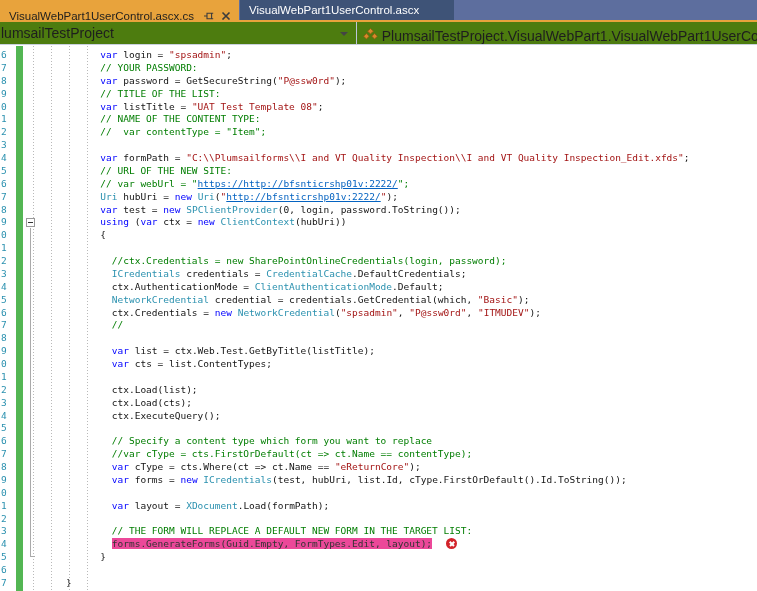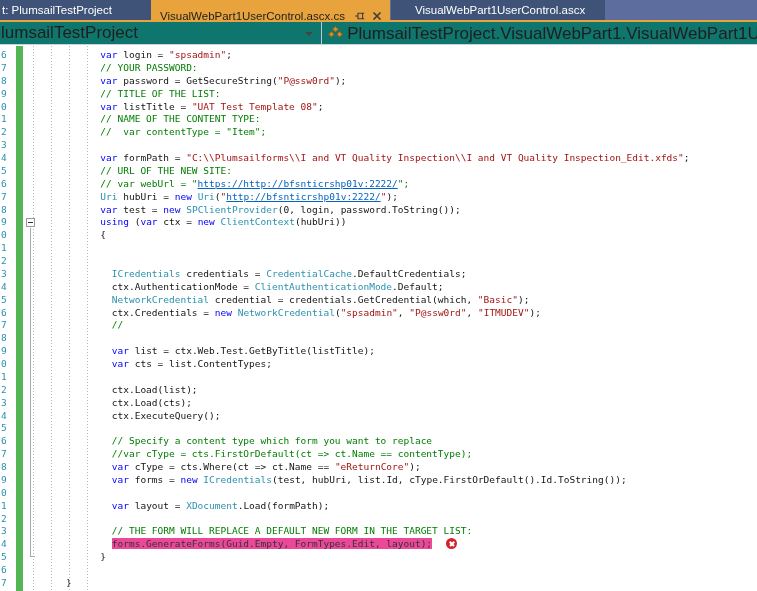--- a/index.html
+++ b/index.html
@@ -6,29 +6,29 @@
   body{width:757px;height:591px;position:relative;overflow:hidden;background:#fff;
        font-family:"Liberation Sans",sans-serif;}
 
   
   .tabbar{position:absolute;top:0;left:0;width:757px;height:20px;background:#5d6e9e;display:flex;}
   .tab{height:20px;display:flex;align-items:center;font-size:11.5px;box-sizing:border-box;white-space:nowrap;overflow:hidden;}
   .tab.inactive{background:#3e5377;color:#fff;}
   .tab.active{background:#e8a33c;color:#1e1e1e;}
   .tab1{width:151px;padding-left:2px;}
   .tab2{width:239px;padding:12px 6px 0 9px;}
-  .tab3{width:214px;margin-left:1px;padding-left:24px;}
+  .tab3{width:214px;margin-left:1px;padding-left:9px;}
   .tab2 .lbl{flex:1 1 auto;}
   .tab-underline{position:absolute;top:20px;left:0;width:757px;height:2px;background:#e8a33c;}
   .icon-btn{display:inline-flex;align-items:center;justify-content:center;width:14px;height:14px;margin-left:3px;flex:0 0 auto;}
 
   
-  .navbar{position:absolute;top:22px;left:0;width:757px;height:23px;background:#0f766e;
+  .navbar{position:absolute;top:22px;left:0;width:757px;height:23px;background:#4d7c0f;
           border-bottom:1px solid #c9d0de;box-sizing:border-box;display:flex;align-items:center;
-          font-size:17px;color:#1e1e1e;}
+          font-size:14px;color:#1e1e1e;}
   .nav-left{width:382px;height:100%;display:flex;align-items:center;position:relative;overflow:hidden;}
   .nav-left .txt{margin-left:1px;white-space:nowrap;}
   .drop-arrow{position:absolute;right:8px;top:10px;width:0;height:0;
               border-left:4px solid transparent;border-right:4px solid transparent;border-top:4px solid #444;}
   .nav-sep{width:1px;height:100%;background:#bcc5da;flex:0 0 auto;}
   .nav-right{flex:1 1 auto;height:100%;display:flex;align-items:flex-end;overflow:hidden;padding-left:6px;}
   .nav-right .txt{margin-left:4px;white-space:nowrap;}
 
   
   .editor{position:absolute;top:46px;left:0;width:757px;height:545px;background:#fff;overflow:hidden;}
@@ -55,23 +55,20 @@
   .err{display:inline-block;width:11px;height:11px;border-radius:50%;background:#d2232a;
        margin-left:14px;vertical-align:-2px;position:relative;}
   .err::before,.err::after{content:"";position:absolute;left:2.5px;top:5px;width:6px;height:1.6px;background:#fff;}
   .err::before{transform:rotate(45deg);}
   .err::after{transform:rotate(-45deg);}
 </style>
 </head>
 <body>
 
 <div class="tabbar">
-  <div class="tab inactive tab1">
-    <span>t: PlumsailTestProject</span>
-  </div>
   <div class="tab active tab2">
     <span class="lbl">VisualWebPart1UserControl.ascx.cs</span>
     <span class="icon-btn">
       <svg width="12" height="12" viewBox="0 0 12 12">
           <path d="M1 6 H4 M4 3.2 h4.6 v5.6 h-4.6 z M8.6 3.2 l1.6 0 M8.6 8.8 l1.6 0" stroke="#3c3c3c" stroke-width="1.1" fill="none"></path>
         </svg>
     </span>
     <span class="icon-btn">
       <svg width="10" height="10" viewBox="0 0 10 10">
           <path d="M1.5 1.5 L8.5 8.5 M8.5 1.5 L1.5 8.5" stroke="#3c3c3c" stroke-width="1.6"></path>
@@ -124,21 +121,21 @@
       <div class="line"><span class="num">2</span><span class="seg-p">             </span><span class="seg-c">//  var contentType = "Item";</span></div>
       <div class="line"><span class="num">3</span><span class="seg-p">             </span></div>
       <div class="line"><span class="num">4</span><span class="seg-p">             </span><span class="seg-k">var</span><span class="seg-p"> formPath = </span><span class="seg-s">"C:\\Plumsailforms\\I and VT Quality Inspection\\I and VT Quality Inspection_Edit.xfds"</span><span class="seg-p">;</span></div>
       <div class="line"><span class="num">5</span><span class="seg-p">             </span><span class="seg-c">// URL OF THE NEW SITE:</span></div>
       <div class="line"><span class="num">6</span><span class="seg-p">             </span><span class="seg-c">// var webUrl = "</span><span class="seg-l">https://http://bfsnticrshp01v:2222/</span><span class="seg-c">";</span></div>
       <div class="line"><span class="num">7</span><span class="seg-p">             </span><span class="seg-t">Uri</span><span class="seg-p"> hubUri = </span><span class="seg-k">new</span><span class="seg-p"> </span><span class="seg-t">Uri</span><span class="seg-p">(</span><span class="seg-s">"</span><span class="seg-l">http://bfsnticrshp01v:2222/</span><span class="seg-s">"</span><span class="seg-p">);</span></div>
       <div class="line"><span class="num">8</span><span class="seg-p">             </span><span class="seg-k">var</span><span class="seg-p"> test = </span><span class="seg-k">new</span><span class="seg-p"> </span><span class="seg-t">SPClientProvider</span><span class="seg-p">(0, login, password.ToString());</span></div>
       <div class="line"><span class="num">9</span><span class="seg-p">             </span><span class="seg-k">using</span><span class="seg-p"> (</span><span class="seg-k">var</span><span class="seg-p"> ctx = </span><span class="seg-k">new</span><span class="seg-p"> </span><span class="seg-t">ClientContext</span><span class="seg-p">(hubUri))</span></div>
       <div class="line"><span class="num">0</span><span class="seg-p">             {</span></div>
       <div class="line"><span class="num">1</span></div>
-      <div class="line"><span class="num">2</span><span class="seg-p">               </span></div>
+      <div class="line"><span class="num">2</span><span class="seg-p">               </span><span class="seg-c">//ctx.Credentials = new SharePointOnlineCredentials(login, password);</span></div>
       <div class="line"><span class="num">3</span><span class="seg-p">               </span><span class="seg-t">ICredentials</span><span class="seg-p"> credentials = </span><span class="seg-t">CredentialCache</span><span class="seg-p">.DefaultCredentials;</span></div>
       <div class="line"><span class="num">4</span><span class="seg-p">               ctx.AuthenticationMode = </span><span class="seg-t">ClientAuthenticationMode</span><span class="seg-p">.Default;</span></div>
       <div class="line"><span class="num">5</span><span class="seg-p">               </span><span class="seg-t">NetworkCredential</span><span class="seg-p"> credential = credentials.GetCredential(which, </span><span class="seg-s">"Basic"</span><span class="seg-p">);</span></div>
       <div class="line"><span class="num">6</span><span class="seg-p">               ctx.Credentials = </span><span class="seg-k">new</span><span class="seg-p"> </span><span class="seg-t">NetworkCredential</span><span class="seg-p">(</span><span class="seg-s">"spsadmin"</span><span class="seg-p">, </span><span class="seg-s">"P@ssw0rd"</span><span class="seg-p">, </span><span class="seg-s">"ITMUDEV"</span><span class="seg-p">);</span></div>
       <div class="line"><span class="num">7</span><span class="seg-p">               </span><span class="seg-c">//</span></div>
       <div class="line"><span class="num">8</span><span class="seg-p">               </span></div>
       <div class="line"><span class="num">9</span><span class="seg-p">               </span><span class="seg-k">var</span><span class="seg-p"> list = ctx.Web.Test.GetByTitle(listTitle);</span></div>
       <div class="line"><span class="num">0</span><span class="seg-p">               </span><span class="seg-k">var</span><span class="seg-p"> cts = list.ContentTypes;</span></div>
       <div class="line"><span class="num">1</span></div>
       <div class="line"><span class="num">2</span><span class="seg-p">               ctx.Load(list);</span></div>

